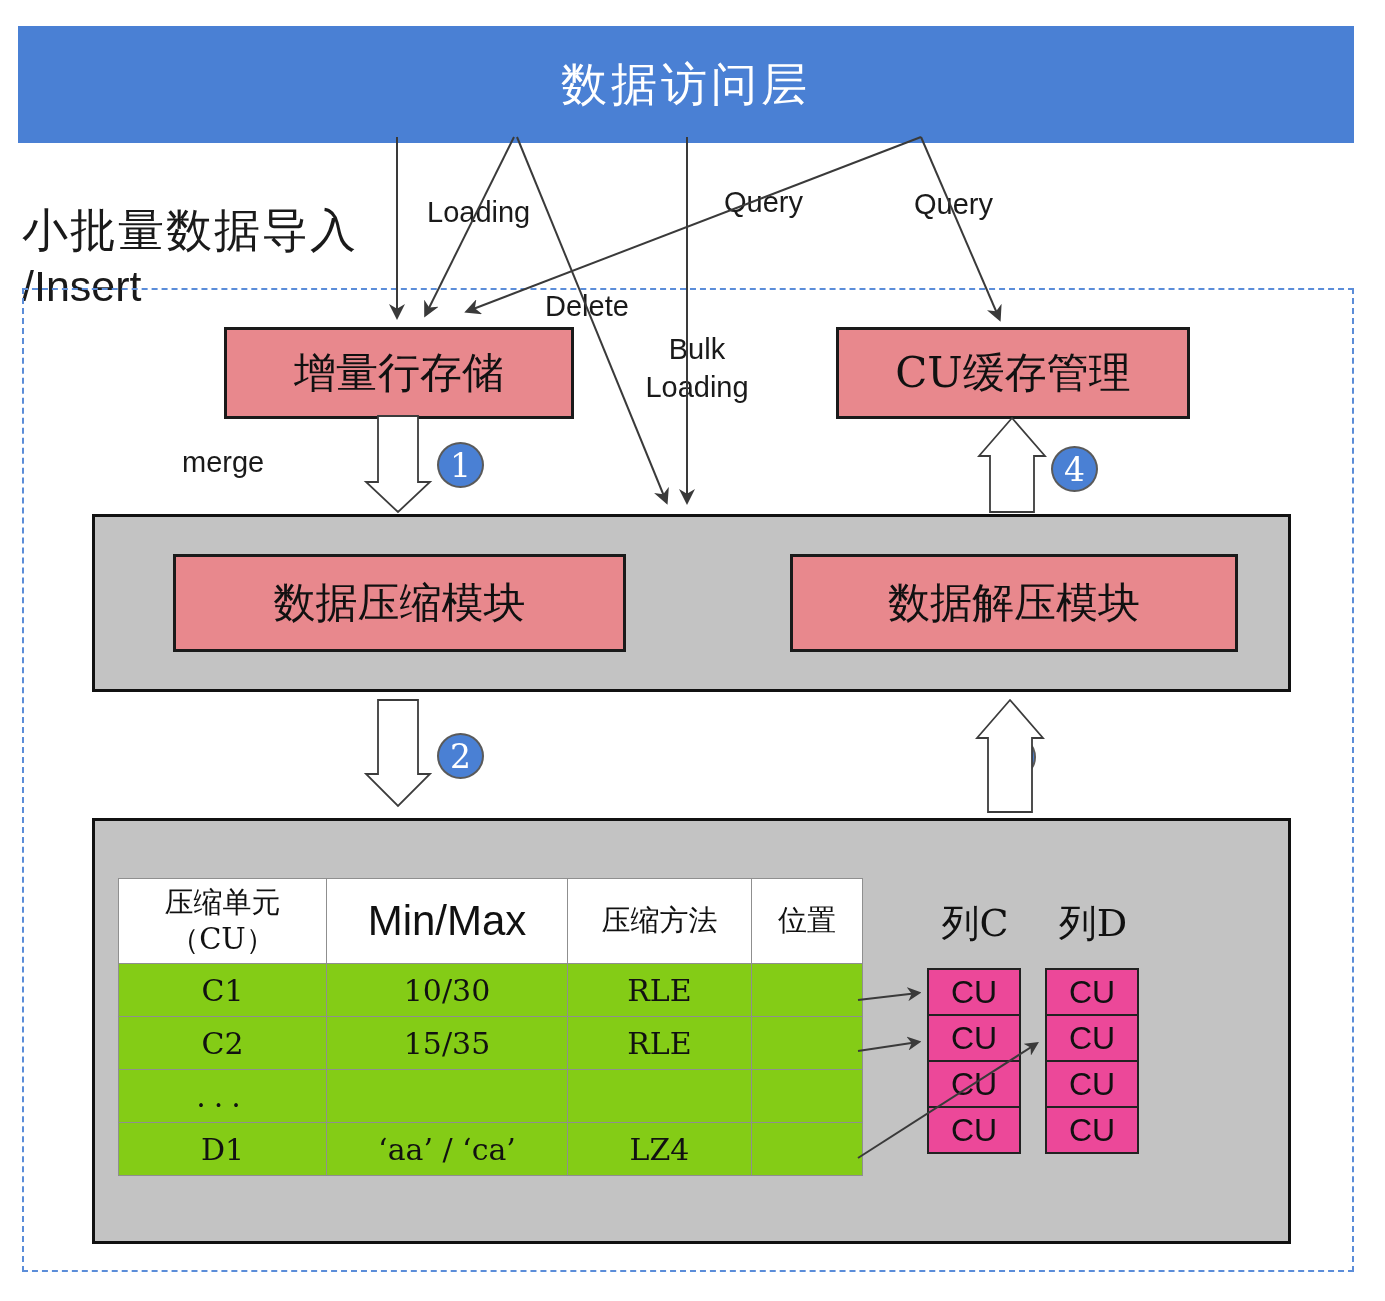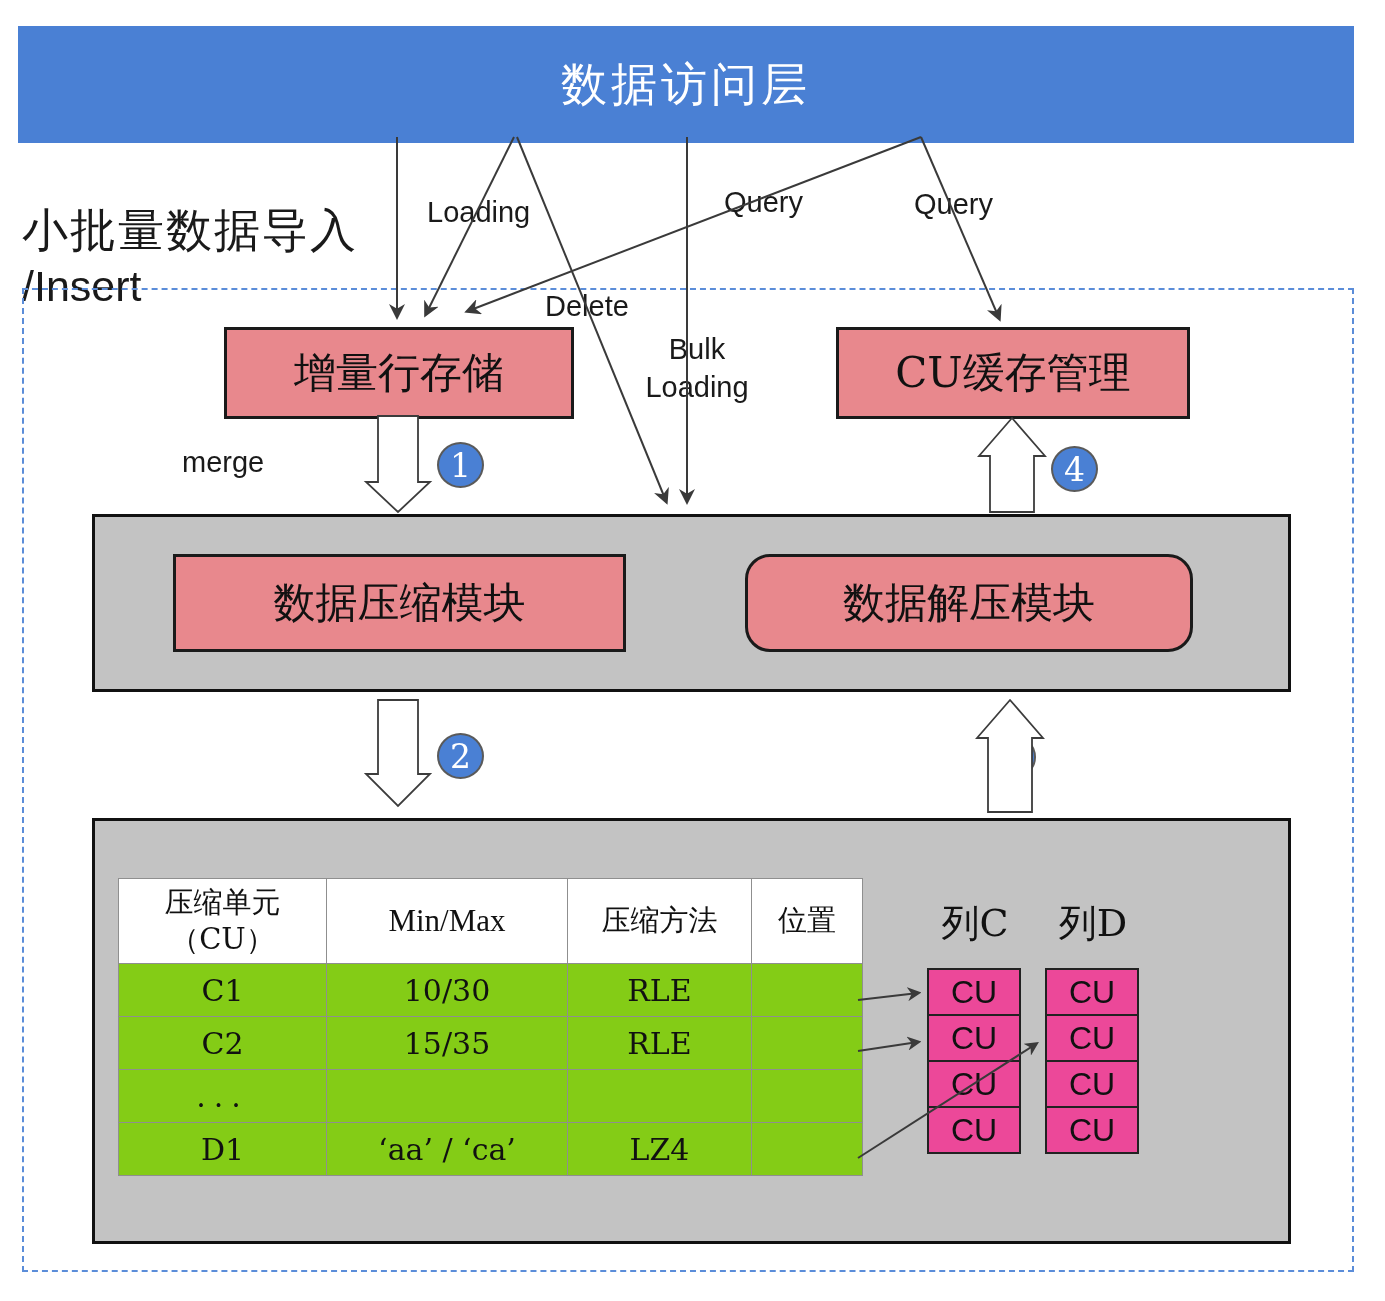--- a/index.html
+++ b/index.html
@@ -27,21 +27,21 @@
   }
   
   .module{
     background:#e8888d;border:3px solid #1a1a1a;
     display:flex;align-items:center;justify-content:center;
     font-family:"DejaVu Serif",serif;font-size:42px;color:#111;
   }
   #box-row-store{left:224px;top:327px;width:344px;height:86px;}
   #box-cu-cache{left:836px;top:327px;width:348px;height:86px;}
   #box-compress{left:173px;top:554px;width:447px;height:92px;}
-  #box-decompress{left:745px;top:554px;width:442px;height:92px;border-radius:25px;}
+  #box-decompress{left:790px;top:554px;width:442px;height:92px;}
   
   .panel{background:#c3c3c3;border:3px solid #111111;}
   #panel-mid{left:92px;top:514px;width:1193px;height:172px;}
   #panel-bottom{left:92px;top:818px;width:1193px;height:420px;}
   
   .flow-label{font-size:29px;color:#1a1a1a;white-space:nowrap;}
   #lbl-update{left:427px;top:196px;}
   #lbl-delete{left:545px;top:290px;}
   #lbl-query-left{left:724px;top:186px;}
   #lbl-query-right{left:914px;top:188px;}
@@ -65,21 +65,21 @@
     background:#8f8f8f;gap:1px;border:1px solid #8f8f8f;
   }
   #meta-table .cell{
     display:flex;align-items:center;justify-content:center;
     font-family:"DejaVu Serif",serif;font-size:30px;color:#111;
   }
   #meta-table .hcell{background:#ffffff;}
   #meta-table .dcell{background:#84cc16;}
   #meta-table .hcell.cjk{font-size:29px;}
   #meta-table .hcell .two-line{text-align:center;line-height:37px;}
-  #meta-table .hcell.latin{font-family:Liberation Serif, serif;font-size:31px;}
+  #meta-table .hcell.latin{font-family:Liberation Sans, sans-serif;font-size:42px;}
   #meta-table .dots{letter-spacing:8px;font-size:30px;}
   
   .col-label{
     font-family:"DejaVu Serif",serif;font-size:38px;color:#111;white-space:nowrap;
     transform:translateX(-50%);
   }
   #lbl-col-c{left:975px;top:898px;}
   #lbl-col-d{left:1093px;top:898px;}
   .cu-stack{display:flex;flex-direction:column;}
   #stack-c{left:927px;top:968px;}

